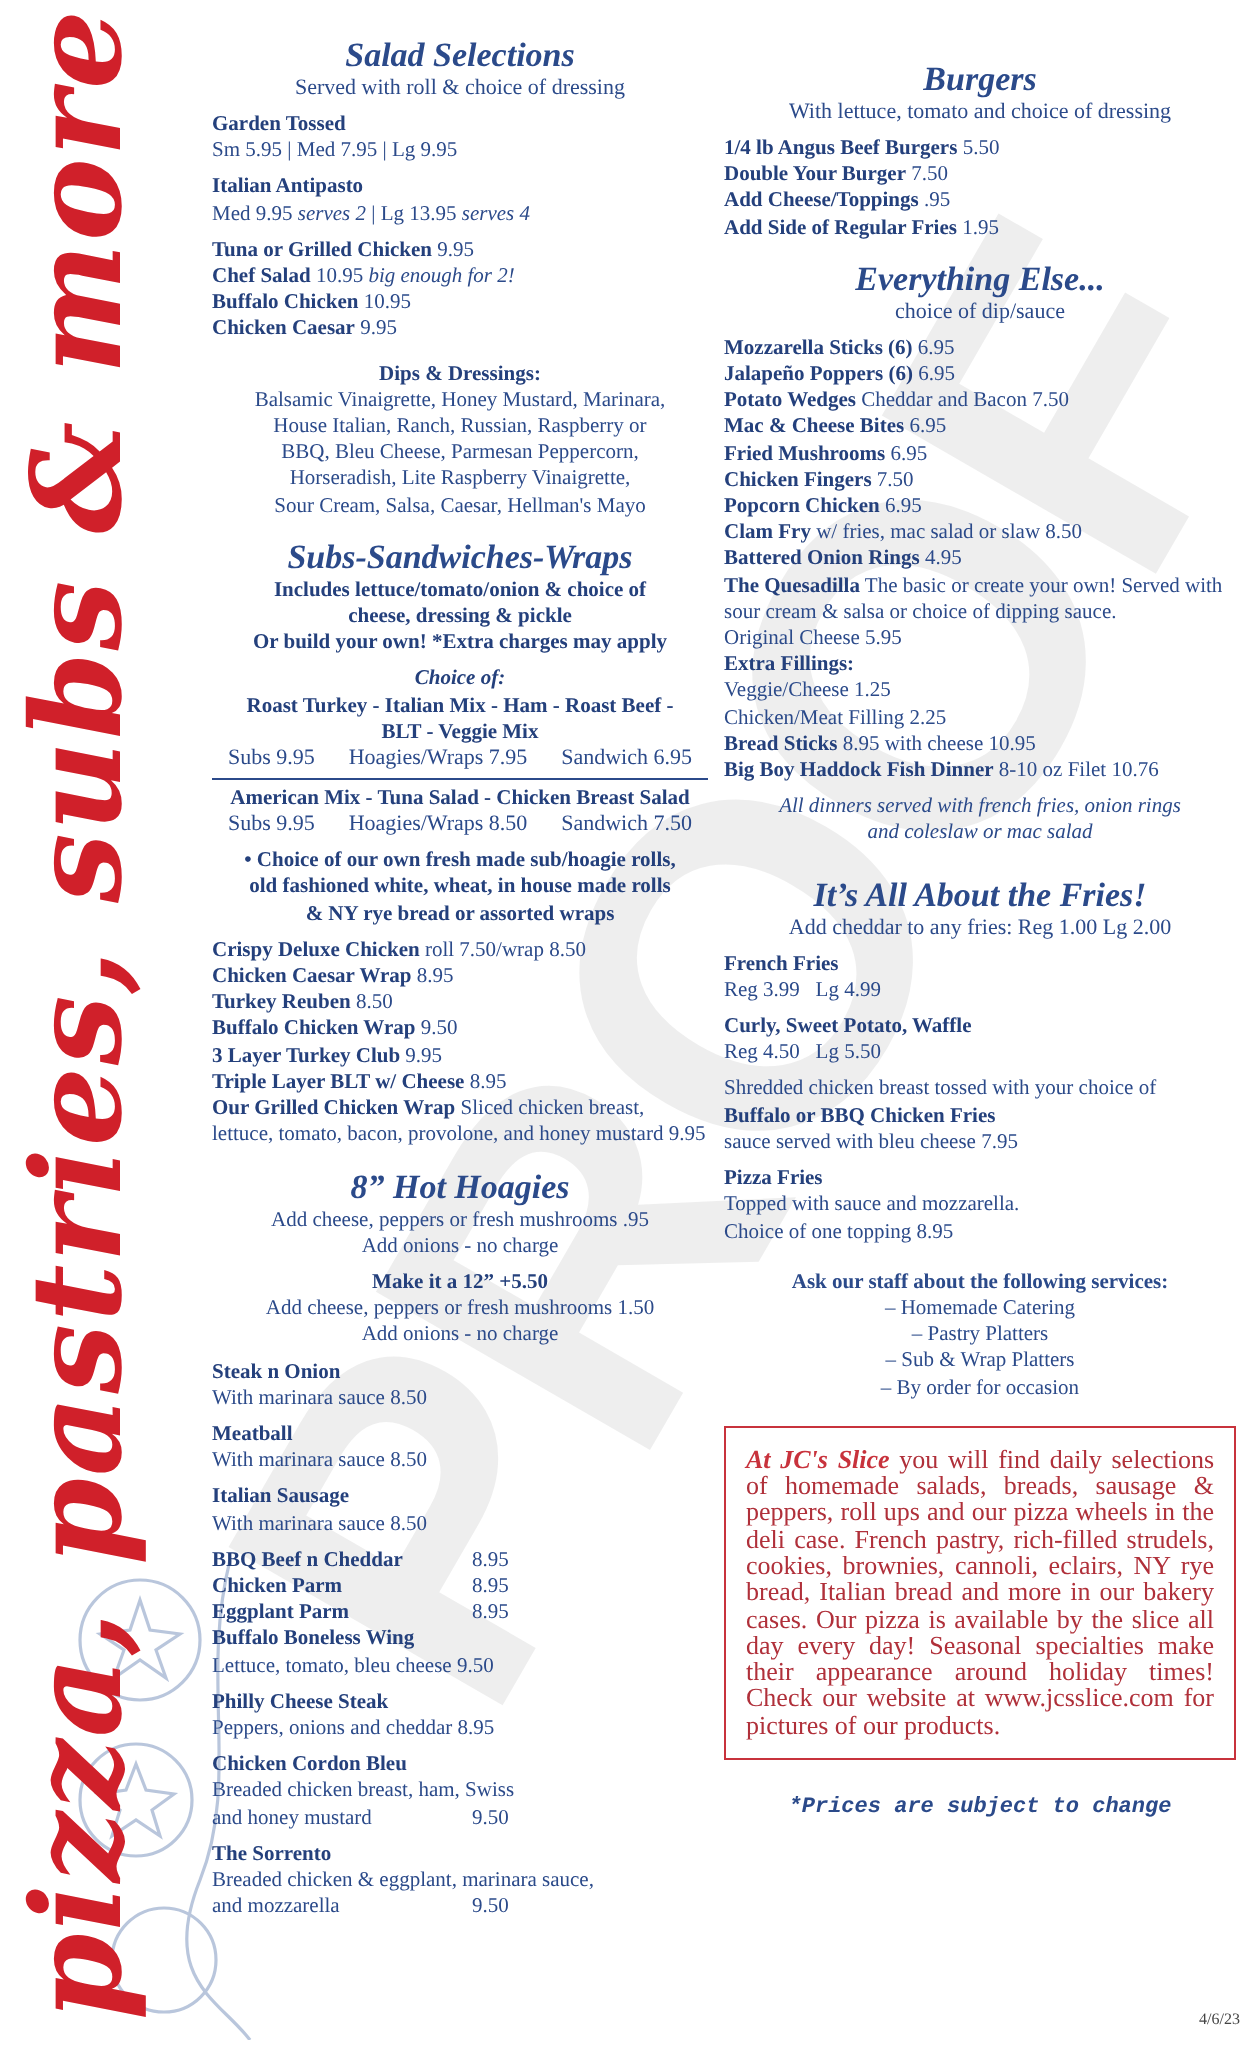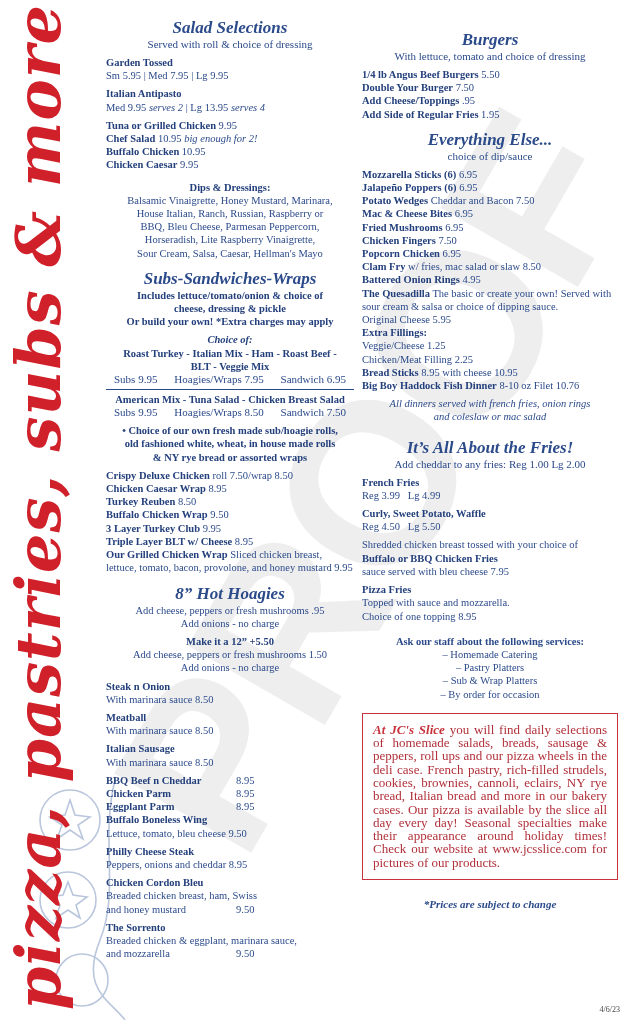--- a/index.html
+++ b/index.html
@@ -57,20 +57,21 @@
 
   .promo {
     margin-top: 12px; border: 1.6px solid #c8323c; padding: 9px 10px 10px 10px;
     color: #b0303a; font-size: 13px; line-height: 13.3px; text-align: justify;
   }
   .promo .brand { font-style: italic; font-weight: bold; color: #c8323c; }
 
   .prices-note {
     text-align: center; font-style: italic; font-weight: bold; font-size: 11px;
     margin-top: 18px;
+    font-family: Liberation Mono, monospace;
   }
   .date { position: absolute; right: 10px; bottom: 10px; font-size: 8px; color: #444; z-index: 2; }
 </style>
 </head>
 <body>
 
 <div class="page">
 
   <div class="watermark">PROOF</div>
 

